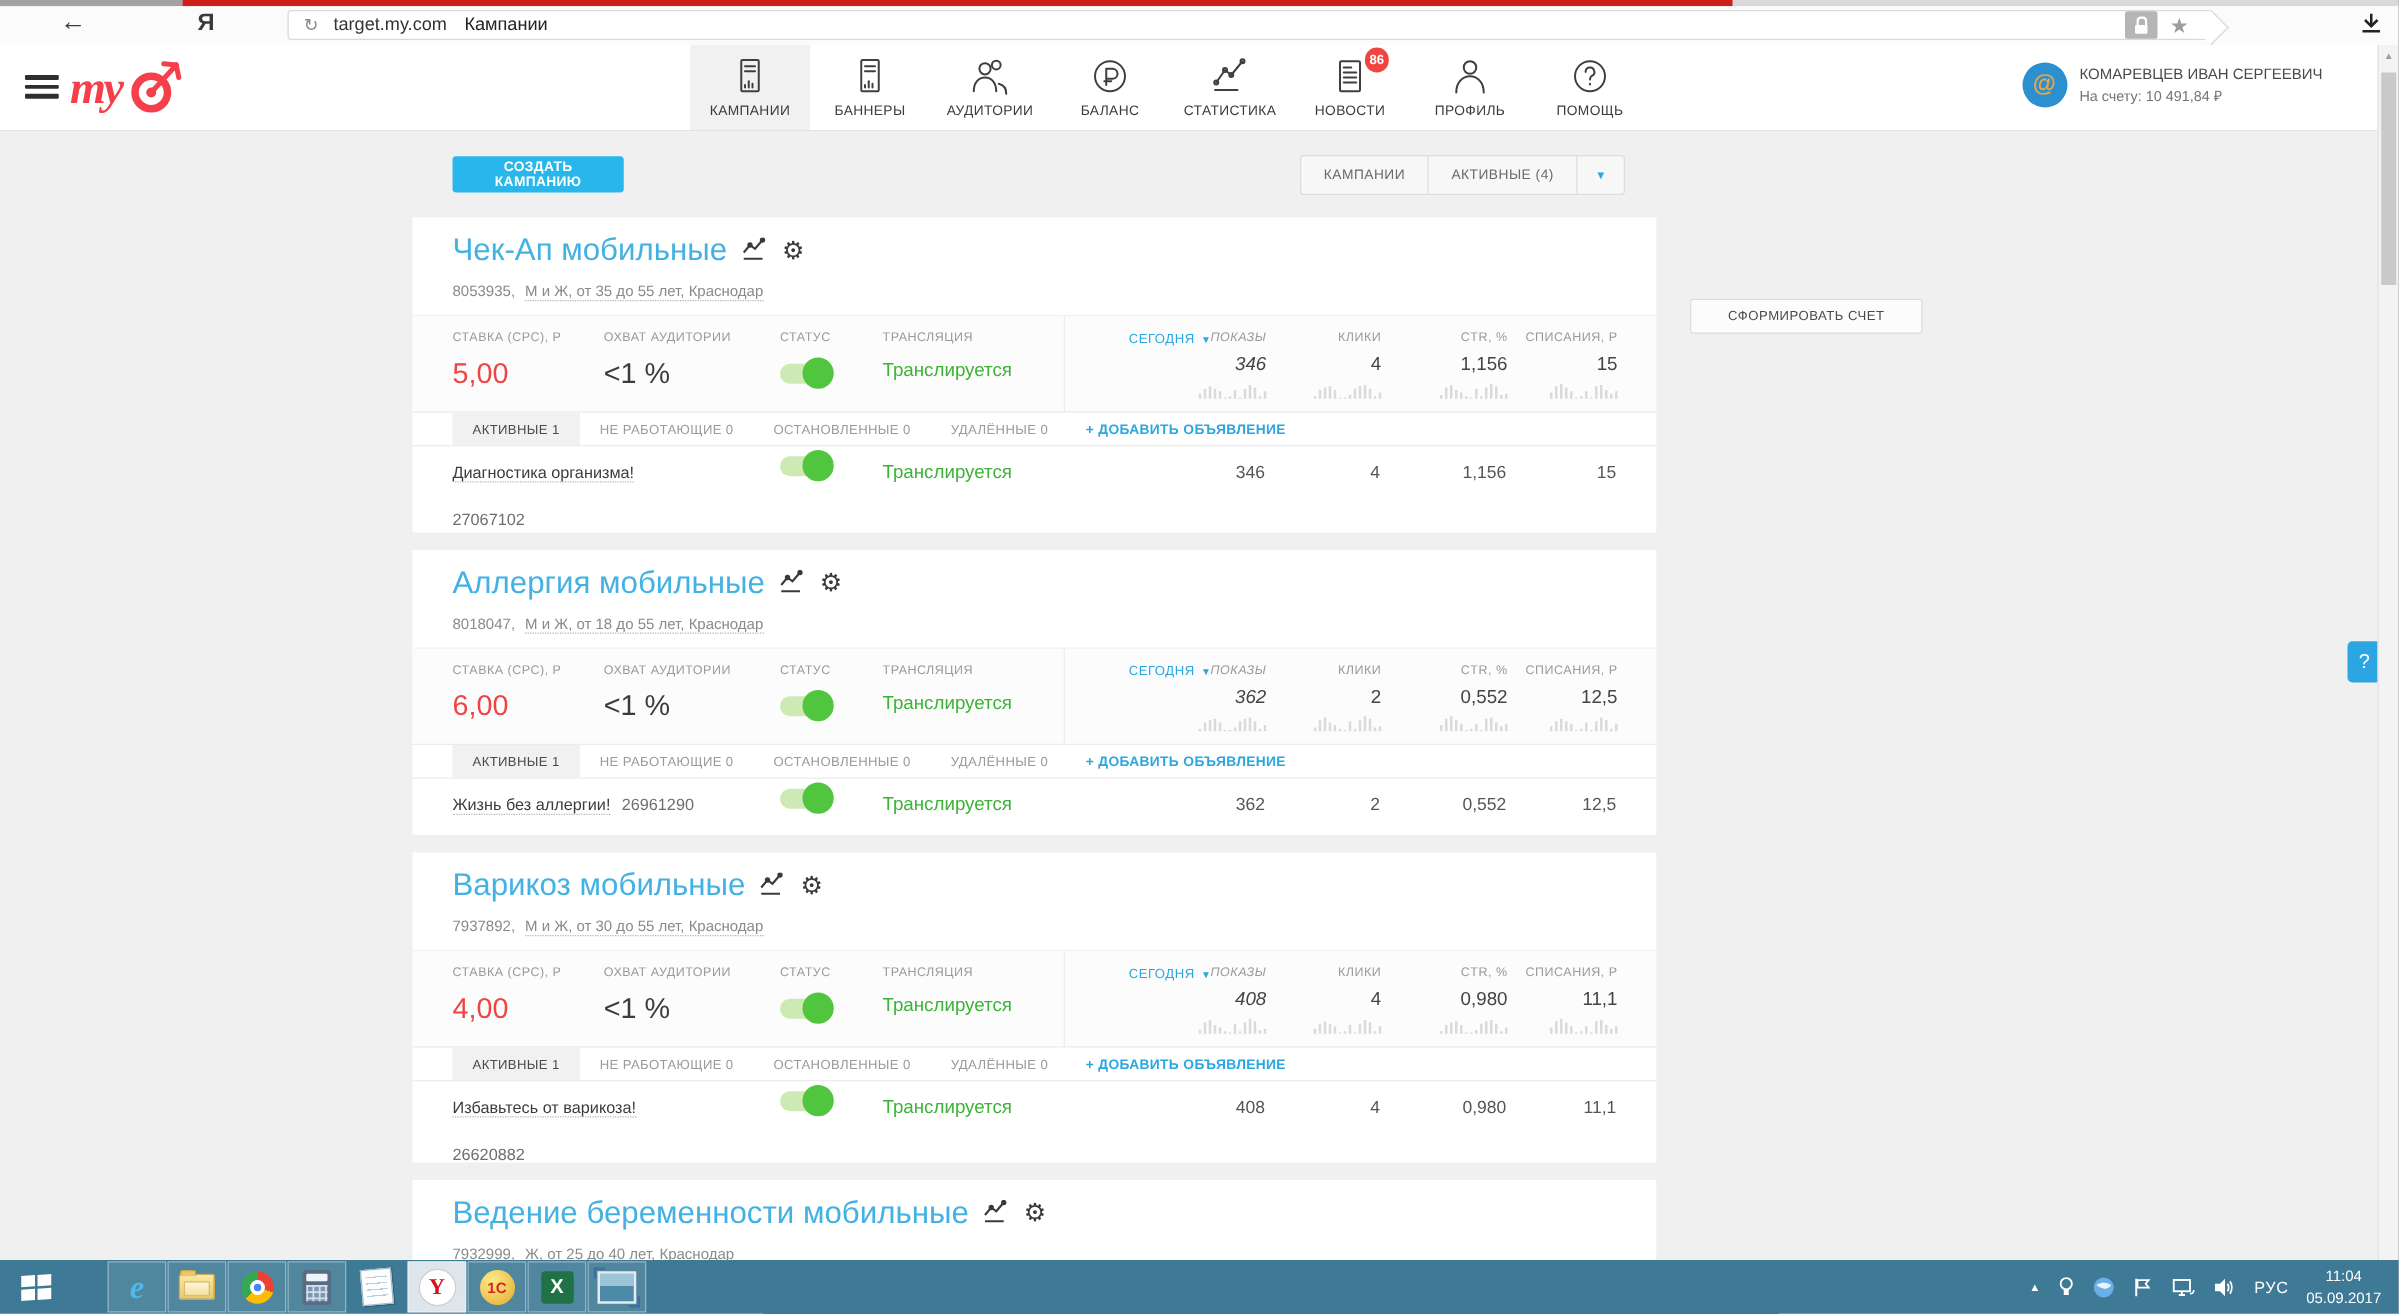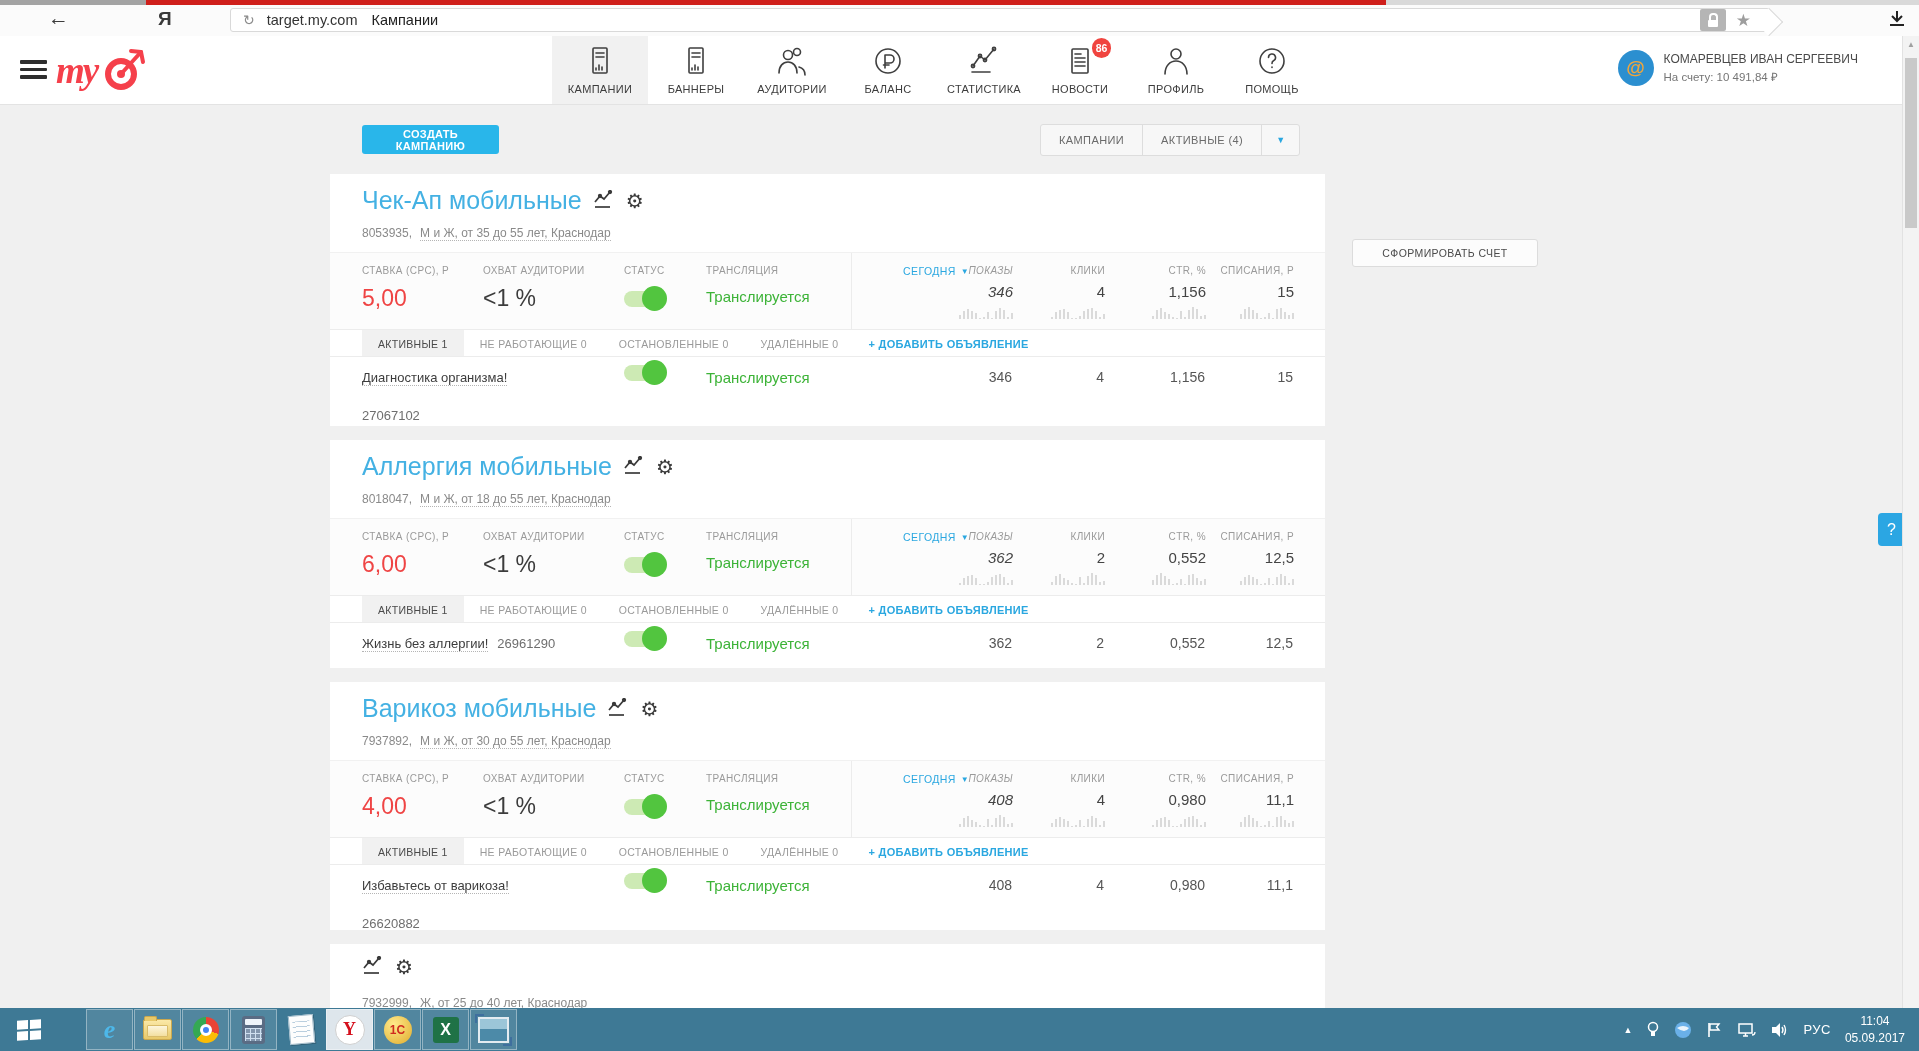--- a/index.html
+++ b/index.html
@@ -748,20 +748,21 @@
       <span class="am am-shows">408</span>
       <span class="am am-clicks">4</span>
       <span class="am am-ctr">0,980</span>
       <span class="am am-spend">11,1</span>
     </div>
   </div>
 
   <div class="card" style="top:944px;height:64px;">
     <div class="card-head">
       <div class="title-row">
+        <span class="c-title">Ведение беременности мобильные</span>
         <svg class="mini-chart" width="22" height="22" viewBox="0 0 22 22">
             <g stroke="#3a3a3a" stroke-width="1.7" fill="none">
               <polyline points="2,12 7,6 11,9 17,2"></polyline>
               <circle cx="7" cy="6" r="1.3" fill="#3a3a3a"></circle>
               <circle cx="17" cy="2" r="1.3" fill="#3a3a3a"></circle>
               <line x1="2" y1="17" x2="17" y2="17"></line>
             </g>
           </svg>
         <span class="gear">⚙</span>
       </div>

